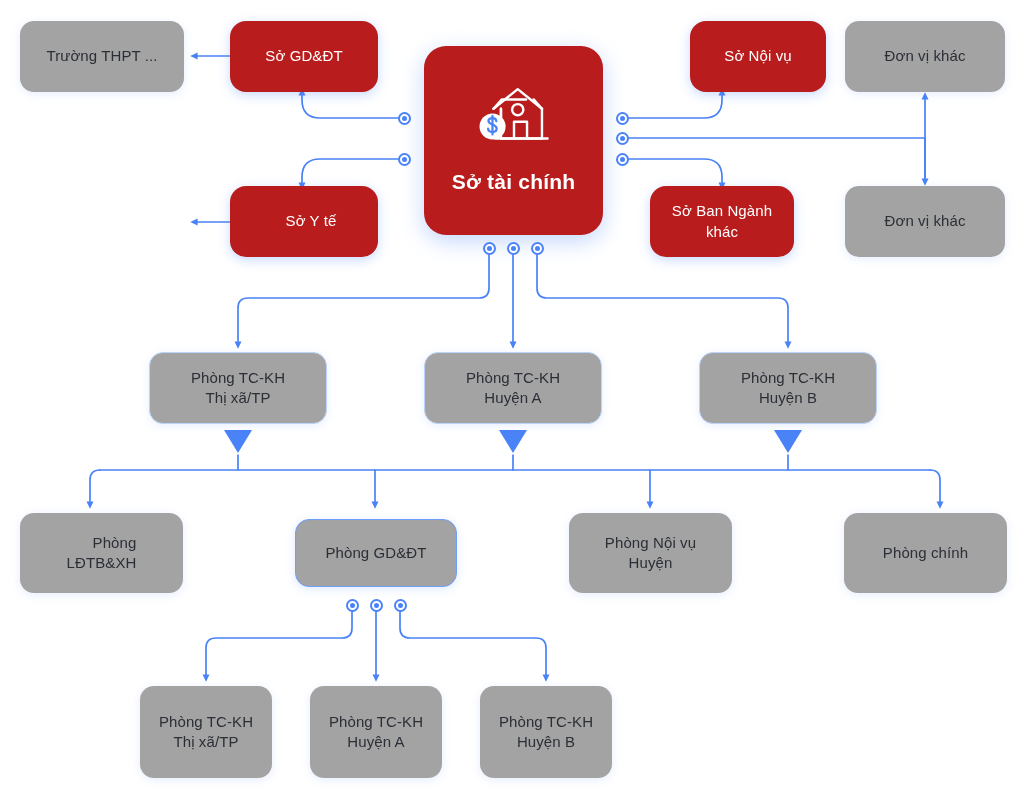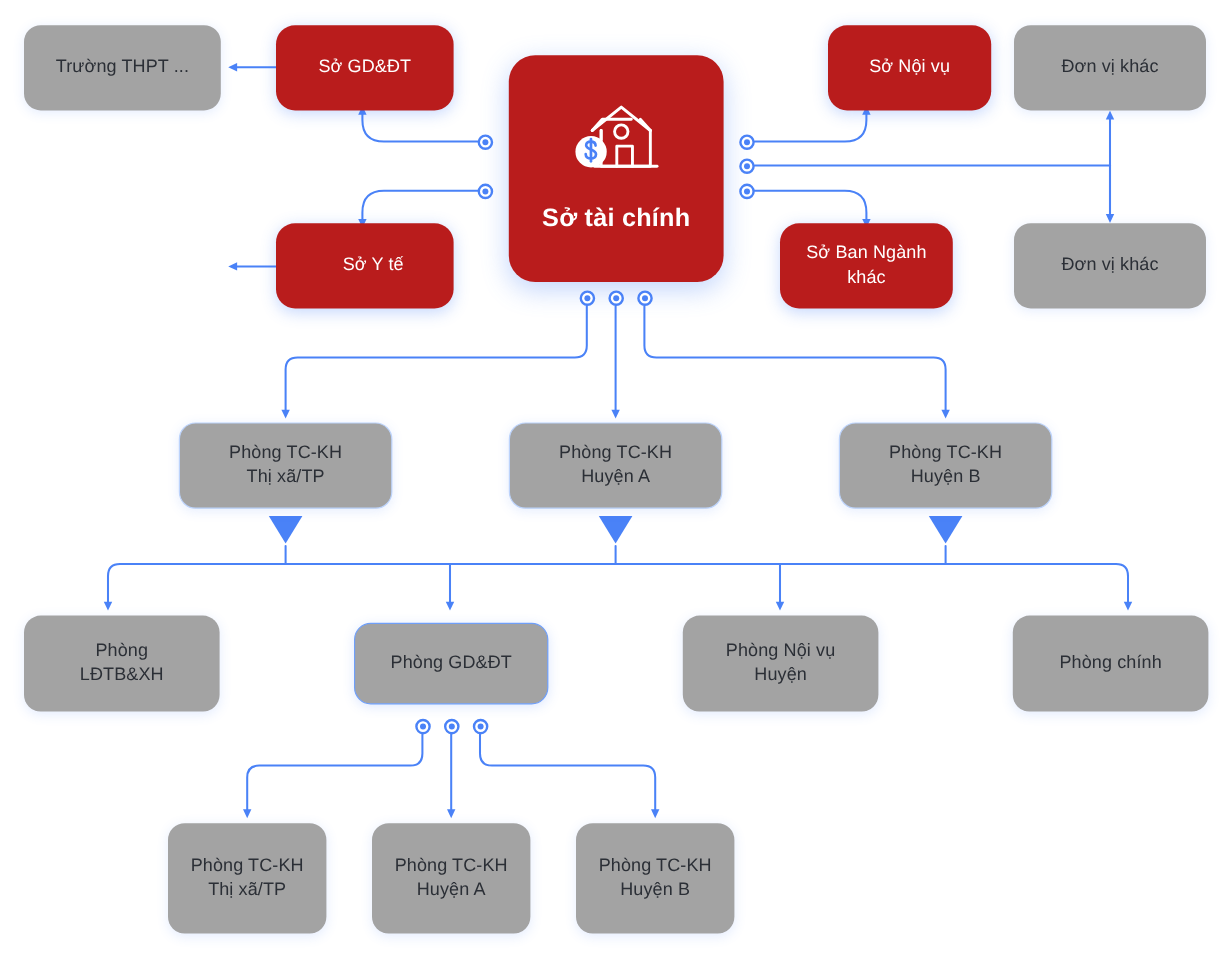--- a/index.html
+++ b/index.html
@@ -197,21 +197,21 @@
 
   <div class="node white thinborder" style="left:149px;top:352px;width:178px;height:72px;">Phòng TC-KH
 Thị xã/TP</div>
 
   <div class="node white thinborder" style="left:424px;top:352px;width:178px;height:72px;">Phòng TC-KH
 Huyện A</div>
 
   <div class="node white thinborder" style="left:699px;top:352px;width:178px;height:72px;">Phòng TC-KH
 Huyện B</div>
 
-  <div class="node white" style="left:20px;top:513px;width:163px;height:80px;">Phòng
+  <div class="node white" style="left:20px;top:513px;width:163px;height:80px;text-align:right;">Phòng
 LĐTB&amp;XH</div>
 
   <div class="node white" style="left:569px;top:513px;width:163px;height:80px;">Phòng Nội vụ
 Huyện</div>
 
   <div class="node white bordered" style="left:295px;top:519px;width:162px;height:68px;">Phòng GD&amp;ĐT</div>
 
   <div class="node white" style="left:844px;top:513px;width:163px;height:80px;">Phòng chính</div>
 
   <div class="node white" style="left:140px;top:686px;width:132px;height:92px;">Phòng TC-KH

